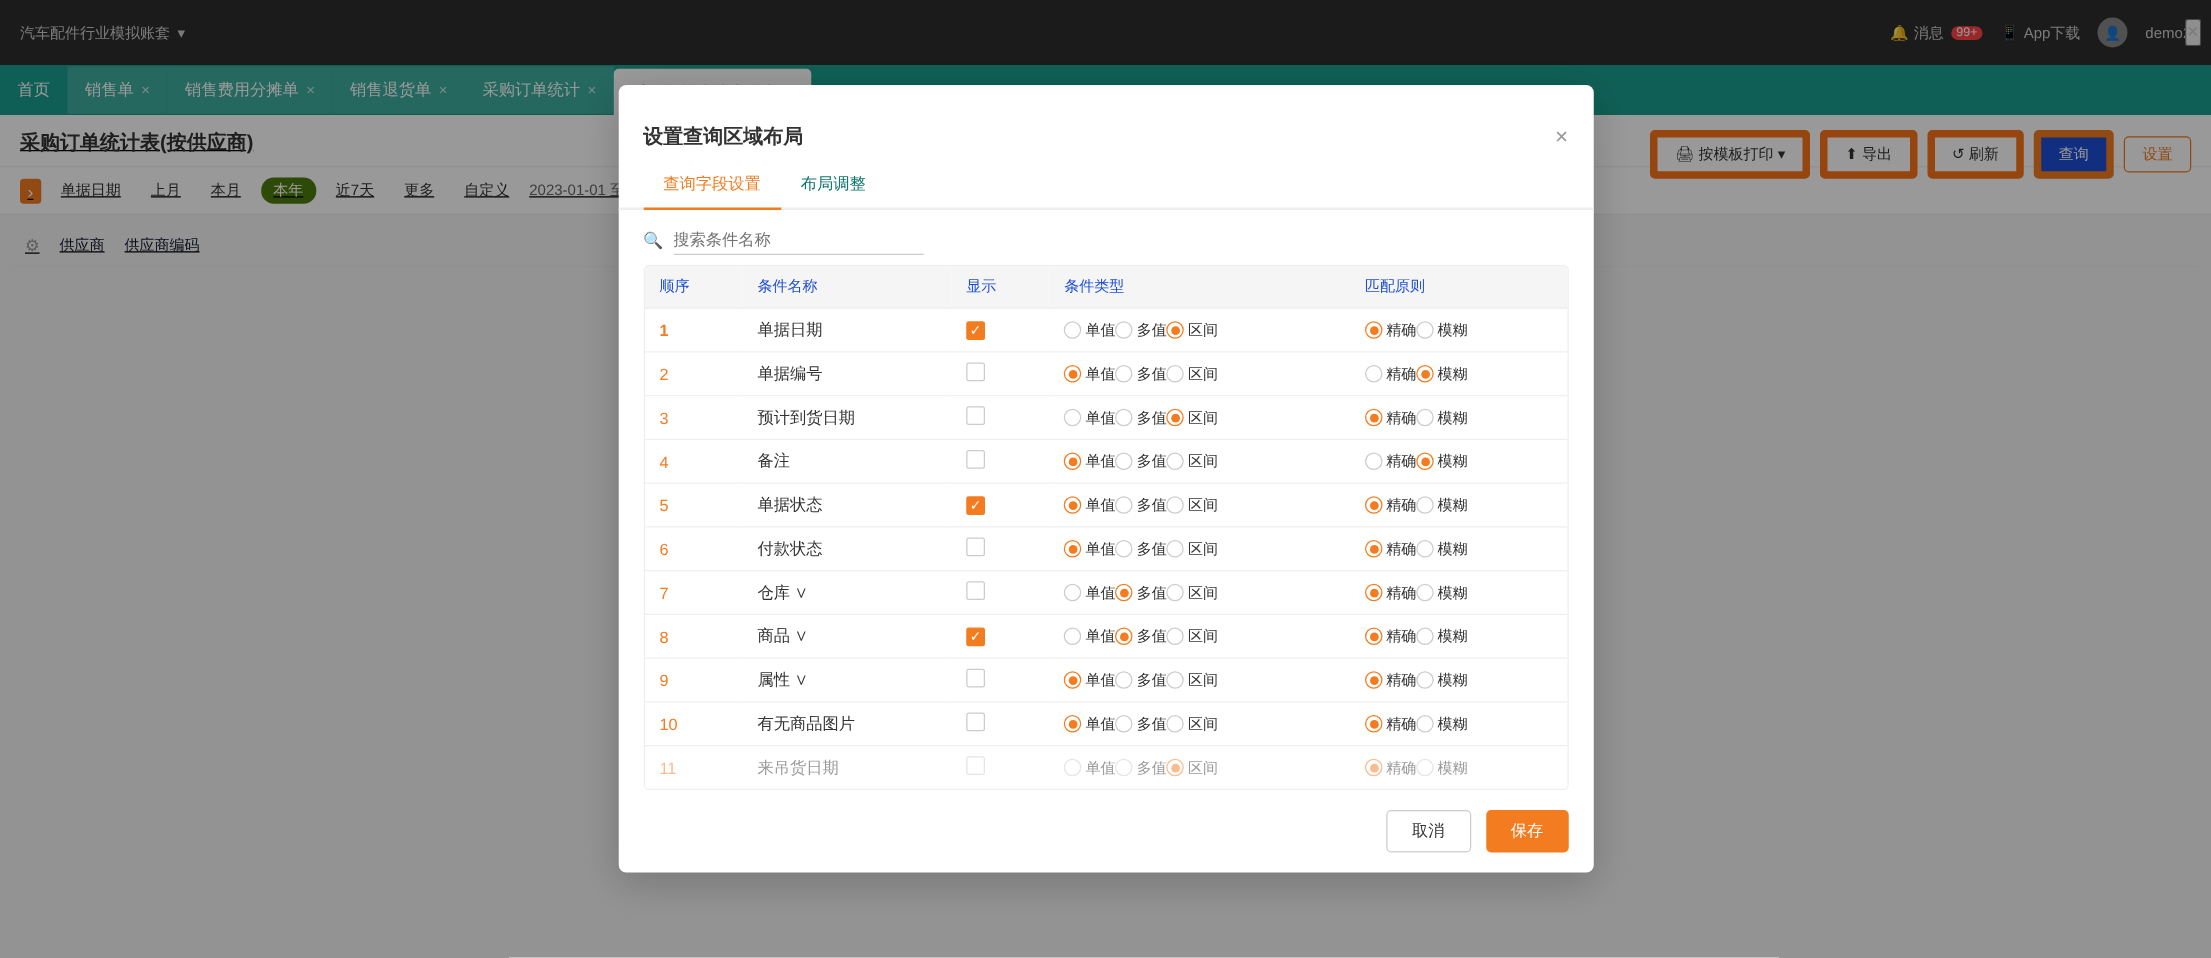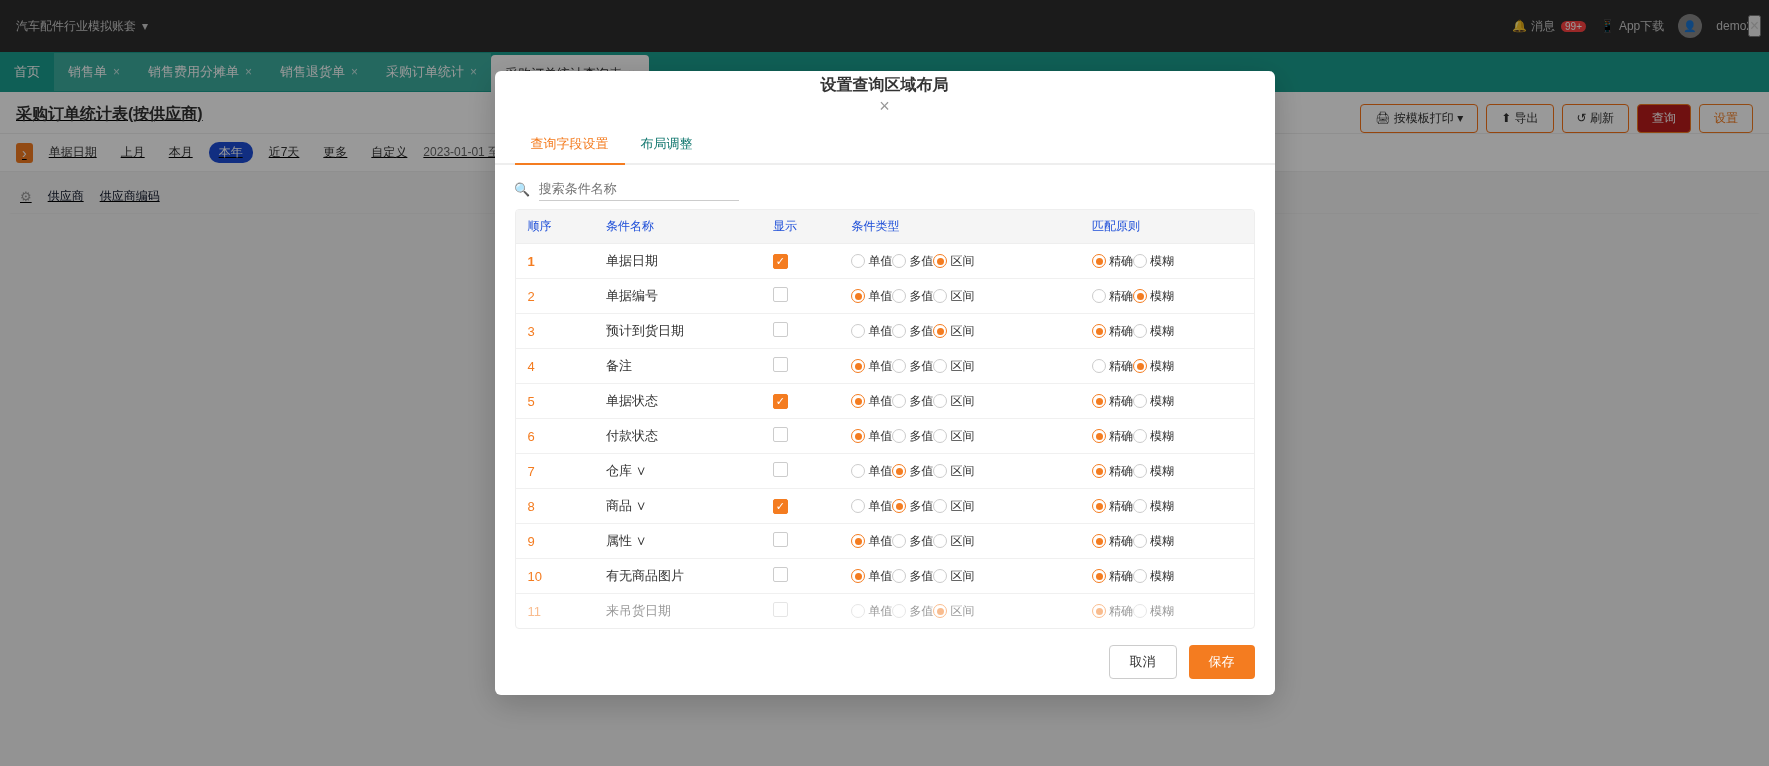--- a/index.html
+++ b/index.html
@@ -57,36 +57,36 @@
     }
 
     
     .page-header {
       background: #fff;
       padding: 12px 16px 0;
       border-bottom: 1px solid #eee;
     }
     .page-title { font-size: 16px; font-weight: bold; color: #333; margin-bottom: 8px; }
     .page-actions { display: flex; align-items: center; gap: 8px; position: absolute; top: 12px; right: 16px; }
-    .btn { padding: 5px 14px; border-radius: 4px; font-size: 12px; cursor: pointer; border: 1px solid #f97316; background: #fff; color: #333; }
-    .btn-primary { background: #b91c1c; color: #fff; border-color: #f47c20; }
+    .btn { padding: 5px 14px; border-radius: 4px; font-size: 12px; cursor: pointer; border: 6px solid #f97316; background: #fff; color: #333; }
+    .btn-primary { background: #1d4ed8; color: #fff; border-color: #f47c20; }
     .btn-outline { border: 1px solid #f47c20; color: #f47c20; background: #fff; }
 
     
     .filter-bar {
       background: #fff;
       padding: 8px 16px;
       display: flex;
       align-items: center;
       gap: 8px;
       border-bottom: 1px solid #eee;
     }
     .filter-bar .orange-arrow { background: #f47c20; color: #fff; border: none; border-radius: 3px; padding: 2px 6px; cursor: pointer; font-size: 14px; }
     .filter-tag { font-size: 12px; color: #333; padding: 2px 8px; border-radius: 3px; cursor: pointer; }
-    .filter-tag.active { background: #1d4ed8; color: #fff; border-radius: 10px; padding: 2px 10px; }
+    .filter-tag.active { background: #4d7c0f; color: #fff; border-radius: 10px; padding: 2px 10px; }
     .filter-date { font-size: 12px; color: #666; }
 
     
     .table-area {
       background: #fff;
       margin: 8px;
       border-radius: 4px;
       overflow: hidden;
     }
     .table-header-row {
@@ -117,25 +117,23 @@
       border-radius: 6px;
       width: 780px;
       max-height: 680px;
       box-shadow: 0 8px 32px rgba(0,0,0,0.2);
       display: flex;
       flex-direction: column;
       position: relative;
     }
     .dialog-header {
       display: flex;
-      align-items: center;
       justify-content: space-between;
-      padding: 4px 20px 0;
+      padding: 31px 20px 0;
       border-bottom: none;
-      flex-direction: column;
     }
     .dialog-title { font-size: 16px; font-weight: bold; color: #333; }
     .dialog-close { cursor: pointer; font-size: 18px; color: #999; background: none; border: none; }
 
     
     .dialog-tabs {
       display: flex;
       gap: 0;
       padding: 12px 20px 0;
       border-bottom: 2px solid #eee;

